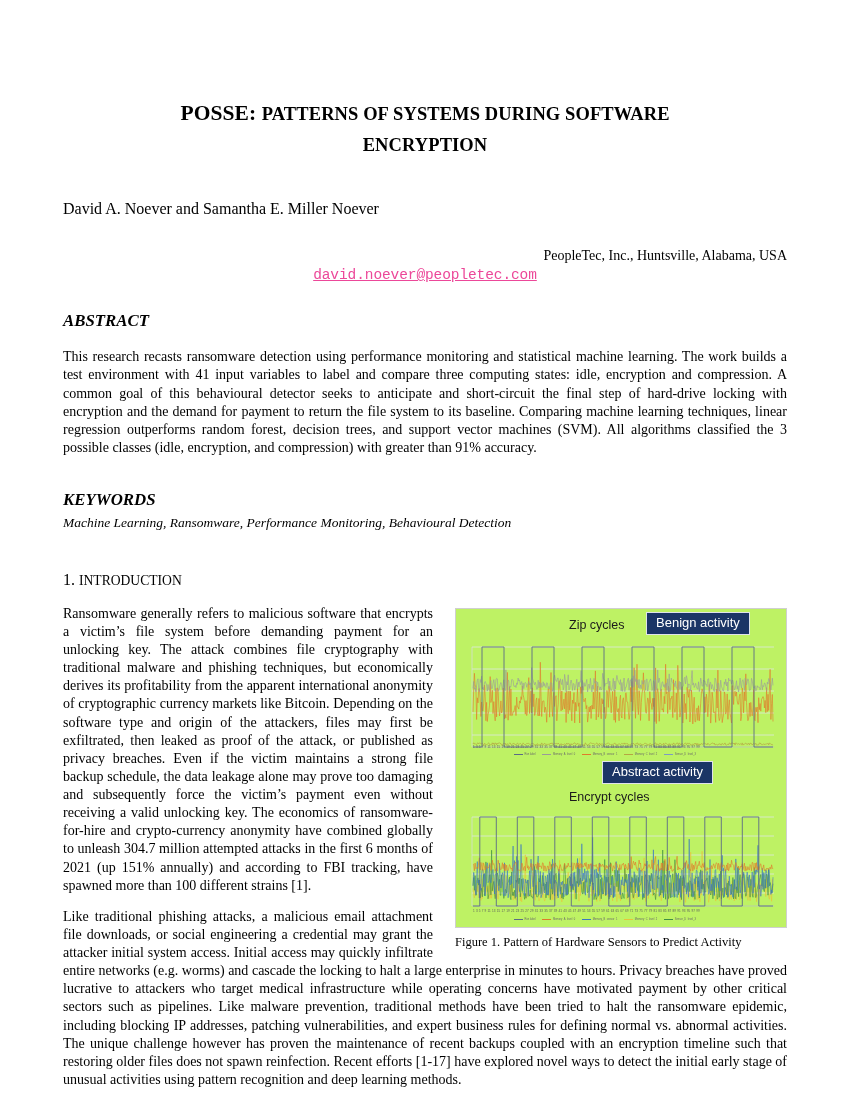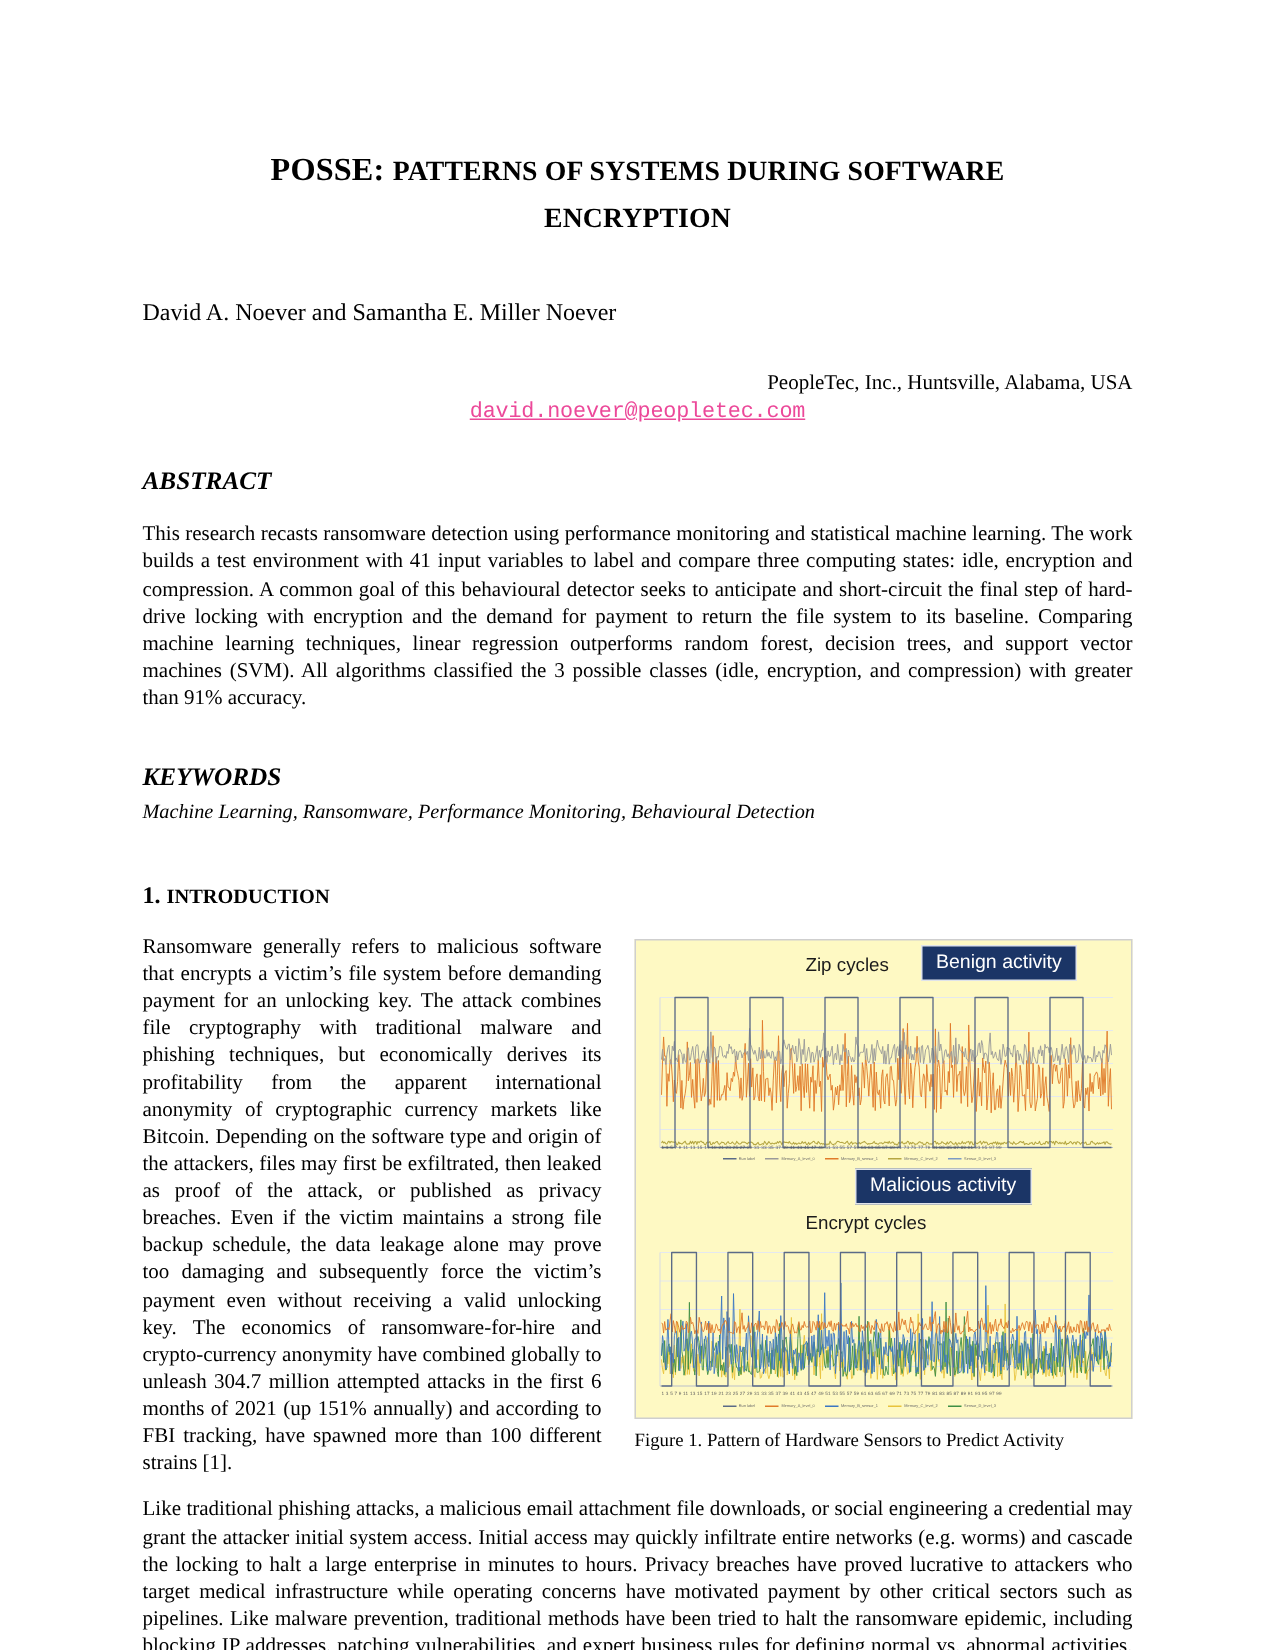--- a/index.html
+++ b/index.html
@@ -14,21 +14,21 @@
     color: #000000;
     position: relative;
     overflow: hidden;
   }
   .page {
     position: absolute;
     left: 0; top: 0;
     width: 850px;
     height: 1100px;
     box-sizing: border-box;
-    padding: 0 95px;
+    padding: 0 63px;
   }
 
   
   .title {
     margin: 0;
     padding-top: 98px;
     text-align: center;
     font-size: 21.5px;
     font-weight: bold;
     line-height: 1.42;
@@ -75,21 +75,21 @@
     font-size: 14.5px;
     font-weight: bold;
     font-style: italic;
     text-transform: uppercase;
     margin-top: 33px;
   }
   .head-keywords .first { font-size: 1.16em; }
 
   .head-section {
     font-size: 16px;
-    font-weight: bold;
+    font-weight: normal;
     margin-top: 39px;
     text-transform: uppercase;
   }
   .head-section .num { font-size: 1.0em; }
   .head-section .sc  { font-size: 0.85em; }
 
   
   .abstract-body {
     font-size: 14px;
     line-height: 1.30;
@@ -116,21 +116,21 @@
   .figure {
     float: right;
     width: 332px;
     margin: 3px 0 6px 22px;
   }
   .figure-frame {
     width: 332px;
     height: 320px;
     border: 1px solid #cfcfcf;
     box-sizing: border-box;
-    background: #fef9c3;
+    background: #bef264;
     position: relative;
     overflow: hidden;
   }
   .figcap {
     font-size: 12.5px;
     text-align: left;
     margin-top: 7px;
     line-height: 1.25;
   }
 
@@ -255,21 +255,21 @@
           <span class="lg">
               <span class="sw" style="background:#b5a642"></span>
               <span>Memory_C_level_2</span>
             </span>
           <span class="lg">
               <span class="sw" style="background:#7d9bc4"></span>
               <span>Sensor_D_level_3</span>
             </span>
         </div>
 
-        <div class="badge" style="left:146px; top:152px;">Malicious activity</div>
+        <div class="badge" style="left:146px; top:152px;">Abstract activity</div>
         <div class="chart-title" style="left:113px; top:180px;">Encrypt cycles</div>
 
         <svg width="332" height="116" viewBox="0 0 332 116" style="position:absolute; left:0; top:200px;">
           <g>
             <line x1="16" y1="8" x2="318" y2="8" stroke="#e4e8ef" stroke-width="0.7"></line>
             <line x1="16" y1="27" x2="318" y2="27" stroke="#e4e8ef" stroke-width="0.7"></line>
             <line x1="16" y1="46" x2="318" y2="46" stroke="#e4e8ef" stroke-width="0.7"></line>
             <line x1="16" y1="65" x2="318" y2="65" stroke="#e4e8ef" stroke-width="0.7"></line>
             <line x1="16" y1="84" x2="318" y2="84" stroke="#e4e8ef" stroke-width="0.7"></line>
             <line x1="16" y1="8" x2="16" y2="97" stroke="#d8dce3" stroke-width="0.7"></line>

